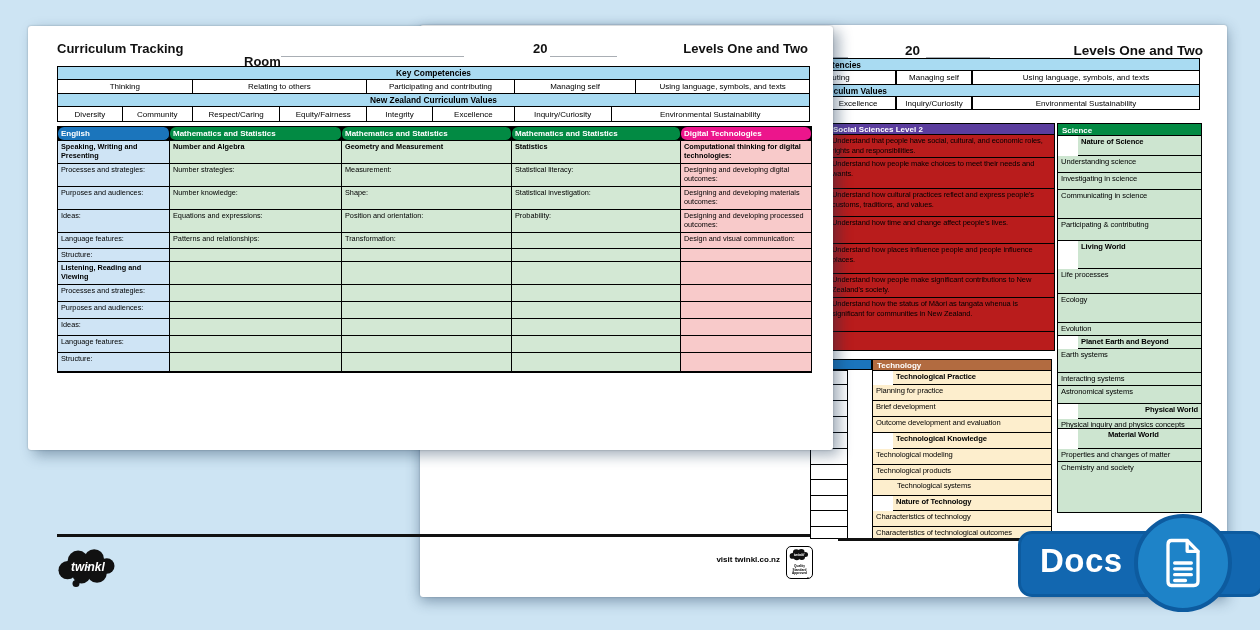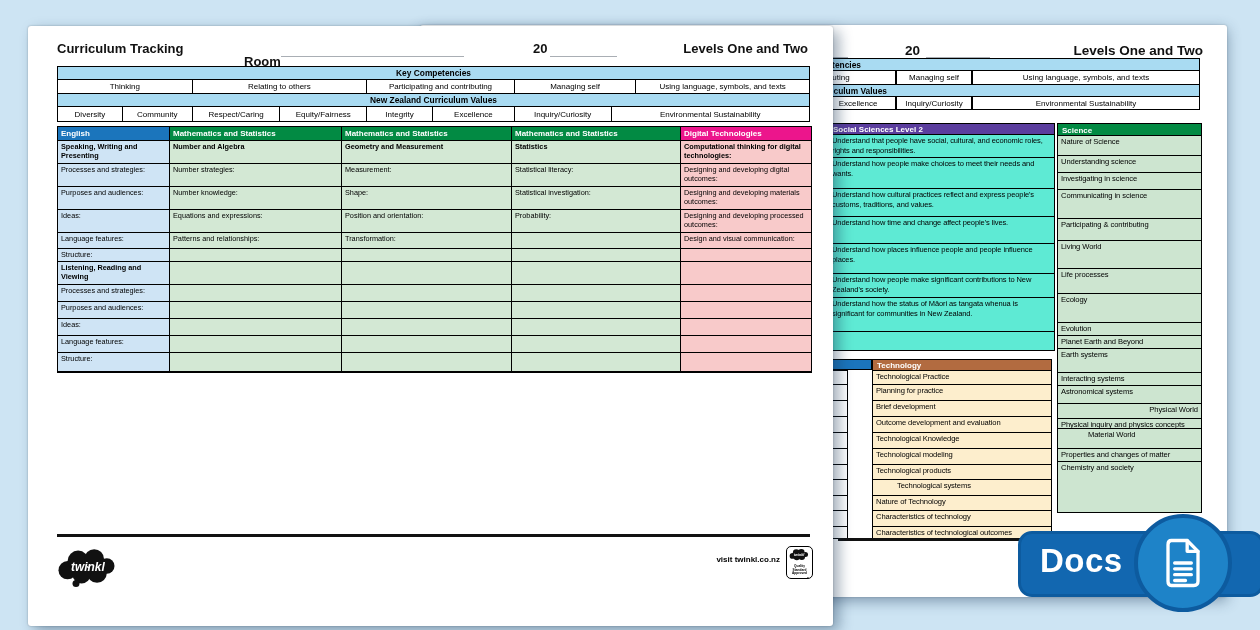--- a/index.html
+++ b/index.html
@@ -5,21 +5,21 @@
   html,body{margin:0;padding:0;}
   body{
     width:1260px;height:630px;position:relative;overflow:hidden;
     background:var(--background,#cde4f3);
     font-family:"Liberation Sans", sans-serif;
     -webkit-font-smoothing:antialiased;
   }
   .page{position:absolute;background:#fff;border-radius:3px;
         box-shadow:0 4px 14px rgba(30,60,90,.45), 0 0 2px rgba(0,0,0,.25);}
   #page-right{left:420px;top:25px;width:807px;height:572px;z-index:1;}
-  #page-left {left:28px; top:26px;width:805px;height:600px;z-index:2;
+  #page-left {left:28px; top:26px;width:805px;height:424px;z-index:2;
         box-shadow:6px 5px 14px rgba(20,50,80,.40), 0 0 2px rgba(0,0,0,.3);}
   .abs{position:absolute;}
   .hdl{font-weight:bold;font-size:13px;color:#111;white-space:nowrap;}
   .uline{border-bottom:1.6px solid #a9aeb4;height:0;}
 
   
   .kc{border:1.6px solid #000;box-sizing:border-box;background:#fff;}
   .band{background:var(--band_blue,#a9dbf2);text-align:center;font-weight:bold;
         font-size:8.4px;line-height:12px;height:13px;border-bottom:1px solid #000;
         box-sizing:border-box;}
@@ -29,21 +29,21 @@
          display:flex;align-items:center;justify-content:center;text-align:center;
          white-space:nowrap;overflow:hidden;background:#fff;}
   .kcell:last-child{border-right:none;}
 
   
   #main-grid{display:grid;grid-template-columns:112px 172px 170px 169px 130px;
      border:1.4px solid #000;box-sizing:content-box;background:#000;}
   .cell{box-sizing:border-box;border-right:1px solid #000;border-bottom:1px solid #000;
         font-size:7.3px;line-height:1.25;padding:1px 3px;overflow:hidden;}
   .cell:nth-child(5n){border-right:none;}
-  .cell.hdr{color:#fff;font-weight:bold;font-size:8px;line-height:12px;}
+  .cell.hdr{color:#fff;font-weight:bold;font-size:8px;line-height:12px;border-radius:6px;}
   .cell.b{font-weight:bold;}
   .col0{background:var(--cell_blue,#cfe4f5);}
   .col1,.col2,.col3{background:var(--cell_green,#d3e8d4);}
   .col4{background:var(--cell_pink,#f8caca);}
   .hdr.col0{background:var(--header_blue,#1b75bc);}
   .hdr.col1,.hdr.col2,.hdr.col3{background:var(--header_green,#00843d);}
   .hdr.col4{background:var(--header_pink,#ec158c);}
 
   
   .rcell{position:absolute;background:#fff;border:1px solid #000;box-sizing:border-box;
@@ -51,25 +51,25 @@
          text-align:center;white-space:nowrap;overflow:hidden;}
   .rband{position:absolute;background:var(--band_blue,#a9dbf2);border:1px solid #000;
          box-sizing:border-box;text-align:center;font-weight:bold;font-size:8.4px;}
 
   .col{position:absolute;border:1.2px solid #000;box-sizing:border-box;background:#fff;}
   .colhdr{color:#fff;font-weight:bold;font-size:8px;padding:1px 4px;
           border-bottom:1px solid #000;box-sizing:border-box;white-space:nowrap;overflow:hidden;}
   .crow{box-sizing:border-box;border-bottom:1px solid #000;padding:1px 3px;
         font-size:7.6px;line-height:1.3;overflow:hidden;letter-spacing:-0.1px;}
   .crow:last-child{border-bottom:none;}
-  #ss-col .crow{background:#5eead4;font-size:7.5px;}
+  #ss-col .crow{background:#b91c1c;font-size:7.5px;}
   #sci-col .crow{background:var(--science_cell,#cde5d0);}
   #tech-col .crow{background:var(--cell_cream,#fdeecd);}
   #hid-col .crow{background:#fff;}
-  .crow.b{font-weight:normal;}
+  .crow.b{font-weight:bold;margin-left:20px;}
   #ss-col .colhdr{background:var(--header_purple,#5b3d9e);}
   #sci-col .colhdr{background:var(--header_green,#00843d);}
   #tech-col .colhdr{background:var(--header_brown,#b26b40);}
 
   .footer-line{position:absolute;height:2.6px;background:#111;}
 
   
   #visit-text{font-size:8px;font-weight:bold;white-space:nowrap;}
   #quality-badge{width:27px;height:33px;border:1.8px solid #000;border-radius:5px;
      box-sizing:border-box;background:#fff;text-align:center;overflow:hidden;}

